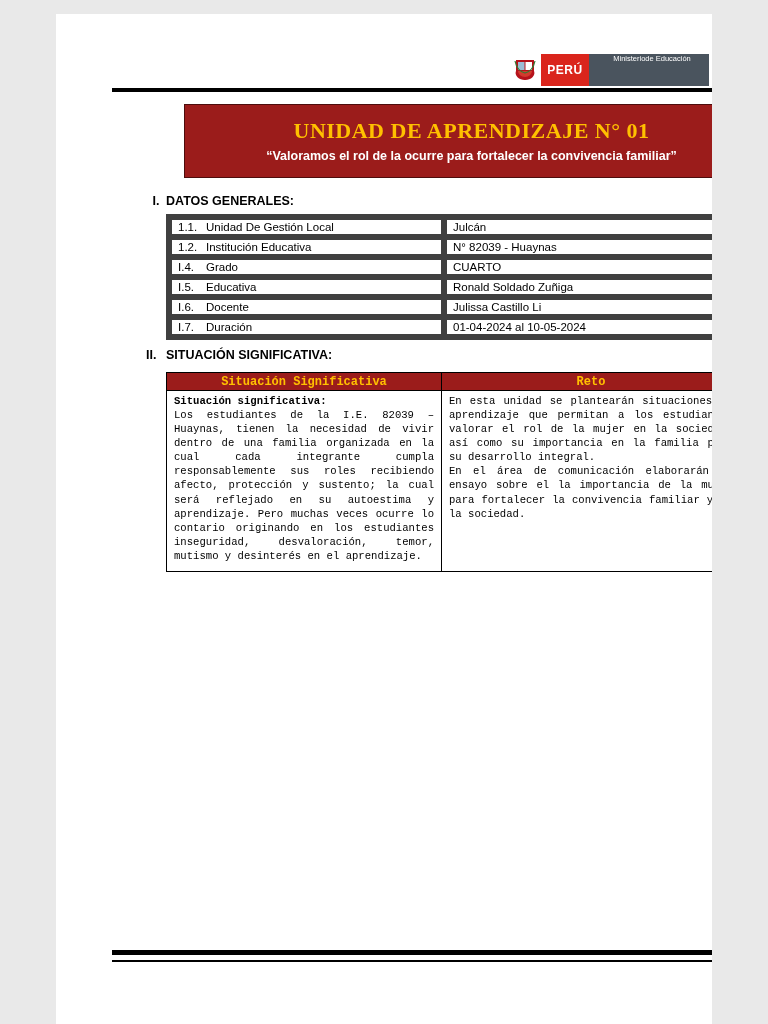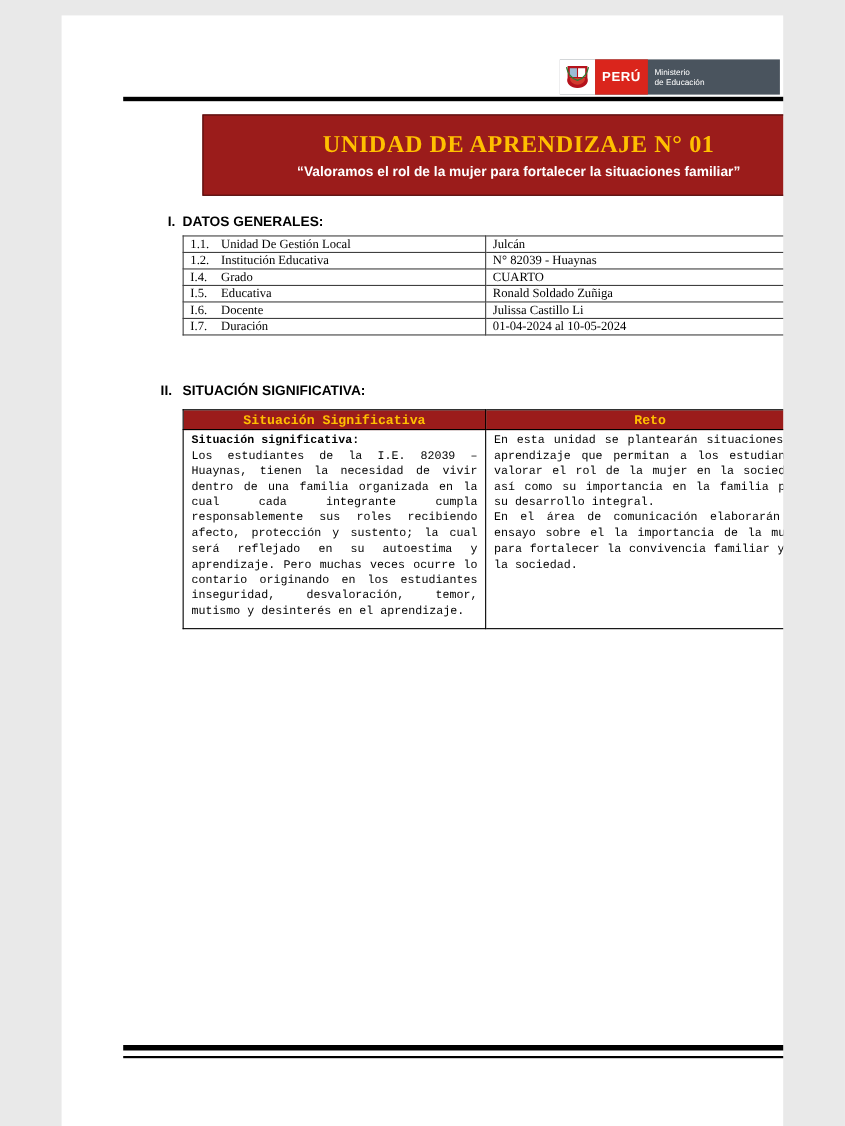--- a/index.html
+++ b/index.html
@@ -27,21 +27,21 @@
     display: flex; align-items: center; justify-content: center;
   }
   .logo-peru {
     width: 48px; background: #DA251C;
     color: #fff; font-weight: bold; font-size: 12px;
     display: flex; align-items: center; justify-content: center;
     letter-spacing: 0.5px;
   }
   .logo-ministry {
     flex: 1; color: #fff; font-size: 7.5px; line-height: 1.25;
-    display: flex; flex-direction: column; justify-content: center;
+    display: flex; flex-direction: row; justify-content: center;
     padding-left: 6px;
   }
 
   
   .top-rule   { position: absolute; top: 74px;  left: 56px; width: 688px; height: 4px; background: #000; }
   .bottom-rule-thick { position: absolute; top: 936px; left: 56px; width: 688px; height: 5px; background: #000; }
   .bottom-rule-thin  { position: absolute; top: 946px; left: 56px; width: 688px; height: 2px; background: #000; }
 
   
   .title-box {
@@ -70,24 +70,24 @@
   .section-heading .sec-num { display: inline-block; min-width: 20px; }
   #sec1 { top: 180px; text-align: center; }
   #sec2 { top: 334px; }
 
   
   table.datos {
     position: absolute; top: 200px; left: 110px;
     width: 575px; border-collapse: collapse; table-layout: fixed;
   }
   .datos td {
-    border: 1px solid #404040;
+    border: 6px solid #404040;
     font-size: 11.5px; height: 14px;
     padding: 1px 4px 1px 6px;
-    white-space: nowrap; overflow: hidden; font-family: Liberation Serif, serif;
+    white-space: nowrap; overflow: hidden;
   }
   .datos td.c1 { width: 275px; }
   .datos .num { display: inline-block; min-width: 28px; }
 
   
   table.sit {
     position: absolute; top: 358px; left: 110px;
     width: 575px; border-collapse: collapse; table-layout: fixed; font-family: Liberation Mono, monospace;
   }
   .sit th {
@@ -127,21 +127,21 @@
     <div class="logo-ministry">
       <div>Ministerio</div>
       <div>de Educación</div>
     </div>
   </div>
 
   <div class="top-rule"></div>
 
   <div class="title-box">
     <div class="main-title">UNIDAD DE APRENDIZAJE N° 01</div>
-    <div class="sub-title">“Valoramos el rol de la mujer para fortalecer la situaciones familiar”</div>
+    <div class="sub-title">“Valoramos el rol de la ocurre para fortalecer la convivencia familiar”</div>
   </div>
 
   <div class="section-heading" id="sec1">
     <span class="sec-num">I.</span><span>DATOS GENERALES:</span>
   </div>
 
   <table class="datos">
     <tbody>
       <tr>
         <td class="c1"><span class="num">1.1.</span><span>Unidad De Gestión Local</span></td>

